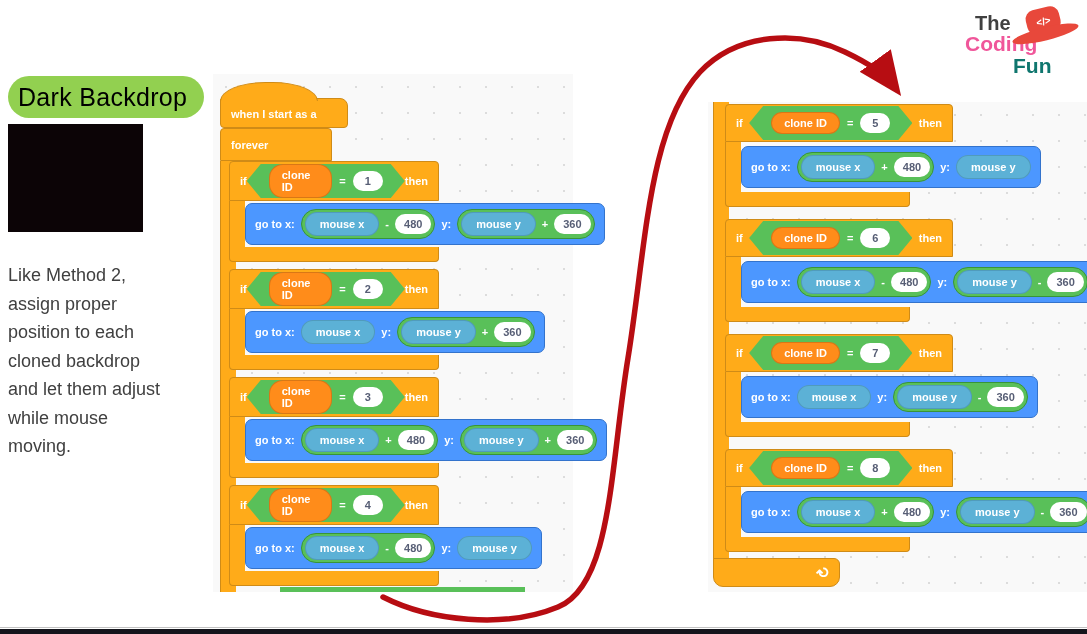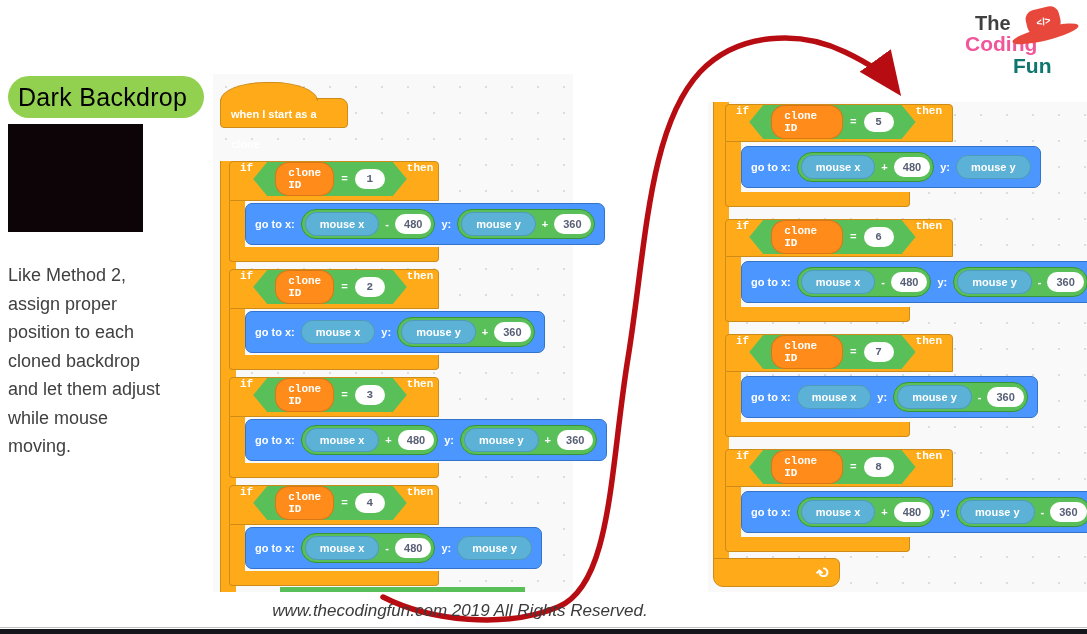--- a/index.html
+++ b/index.html
@@ -48,23 +48,23 @@
     background:#FFAB19;border:1px solid #CF8B17;border-radius:0 6px 10px 10px;
     box-sizing:border-box;text-align:right;padding-right:9px;line-height:27px;}
   .loop-glyph{display:inline-block;color:#fff;font-size:15px;font-weight:bold;
     transform:rotate(-45deg);}
 
   #left-rows{position:absolute;left:16px;top:87px;}
   #right-rows{position:absolute;left:17px;top:2px;}
 
   .if-block{margin-bottom:7px;}
   #right-rows .if-block{margin-bottom:12px;}
-  .if-header{display:flex;justify-content:space-between;
+  .if-header{display:flex;align-items:center;justify-content:space-between;
     background:#FFAB19;border:1px solid #CF8B17;border-radius:4px 4px 0 0;
-    height:40px;width:210px;padding:0 10px 0 10px;box-sizing:border-box;font-family:Liberation Mono, monospace;}
+    height:40px;width:210px;padding:0 10px 0 10px;box-sizing:border-box;}
   #right-rows .if-header{width:228px;height:38px;}
   .if-body{display:flex;}
   .if-arm{width:16px;background:#FFAB19;border-left:1px solid #CF8B17;box-sizing:border-box;}
   .if-inner{padding:2px 0;}
   #right-rows .if-inner{padding:4px 0;}
   .if-arm-bottom{height:15px;width:210px;background:#FFAB19;border:1px solid #CF8B17;
     border-top:none;border-radius:0 0 4px 4px;box-sizing:border-box;}
   #right-rows .if-arm-bottom{width:185px;}
 
   .hex{background:#59C059;display:flex;align-items:center;gap:7px;
@@ -107,20 +107,21 @@
       <g transform="rotate(-14 37 24)">
         <rect x="21" y="4" width="34" height="25" rx="9" fill="#e8483b"></rect>
         <ellipse cx="37" cy="30" rx="34" ry="6.5" fill="#e8483b"></ellipse>
         <text x="38" y="21" font-size="10" font-weight="bold" fill="#ffffff" text-anchor="middle" font-family="Liberation Sans, sans-serif">&lt;/&gt;</text>
       </g>
     </svg>
   </div>
 
   <div id="panel-left" class="script-panel scratch">
     <div class="hat-block">when I start as a clone</div>
+    <div class="forever-head">forever</div>
     <div class="forever-arm-left"></div>
     <div id="left-rows">
         <div class="if-block">
           <div class="if-header">
             <span>if</span>
             <div class="hex">
               <span class="cloneid">clone ID</span>
               <span>=</span>
               <span class="val-oval">1</span>
             </div>
@@ -352,16 +353,15 @@
       </marker>
     </defs>
     <path d="M 383 597
              C 430 621, 505 629, 558 607
              C 612 585, 610 468, 628 358
              C 646 247, 648 128, 700 72
              C 738 32, 800 30, 845 52
              C 868 63, 885 74, 893 85" fill="none" stroke="#B70D12" stroke-width="5.5" stroke-linecap="round" marker-end="url(#ah)"></path>
   </svg>
 
-  <div class="footer">www.thecodingfun.com 2019 All Rights Reserved.</div>
   <div class="bottom-line"></div>
   <div class="bottom-strip"></div>
 </div>
 
 </body></html>

